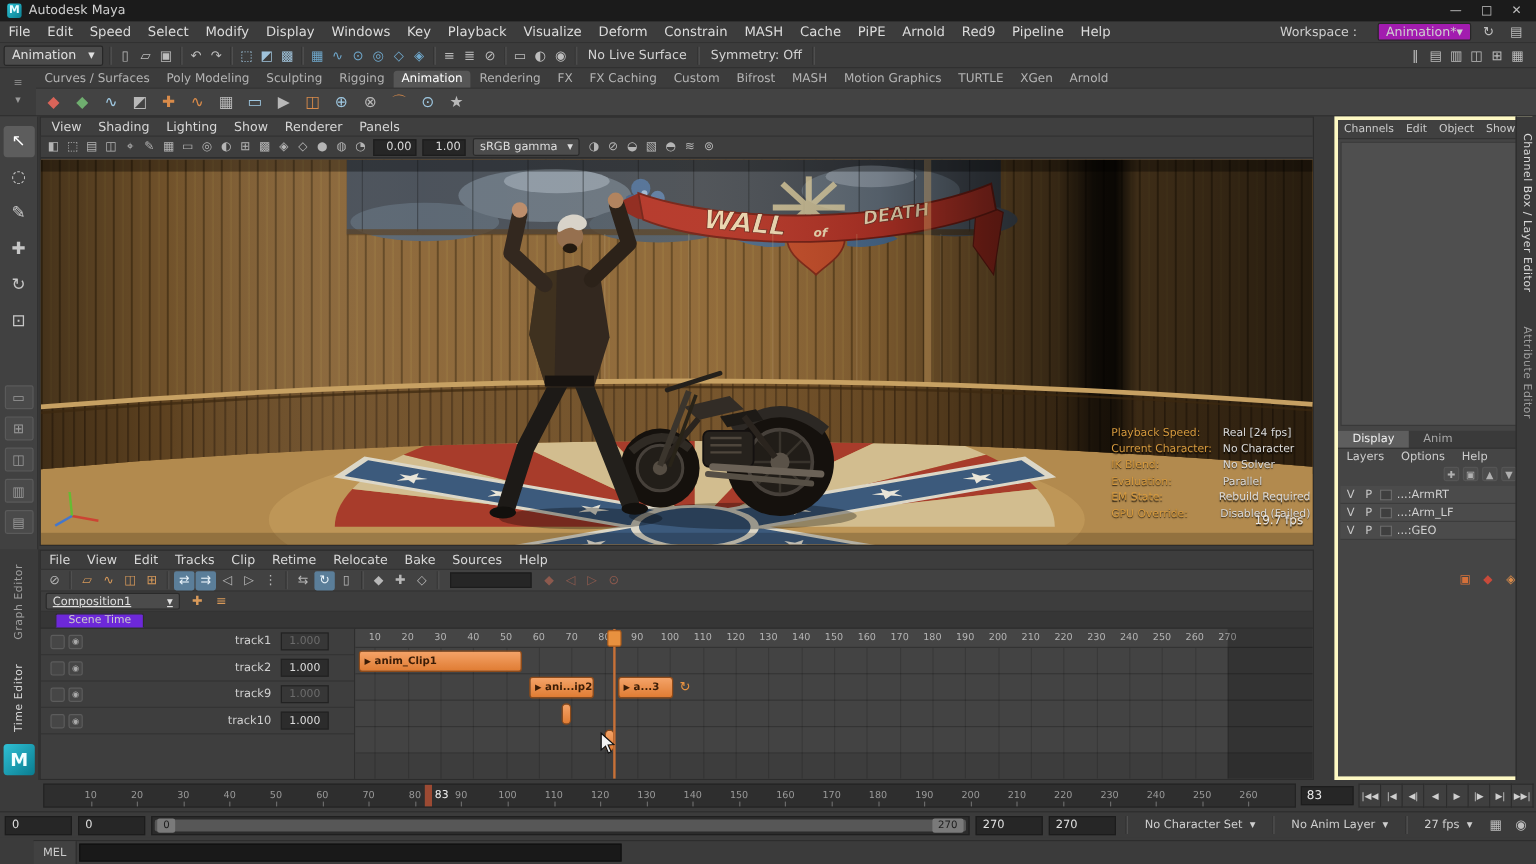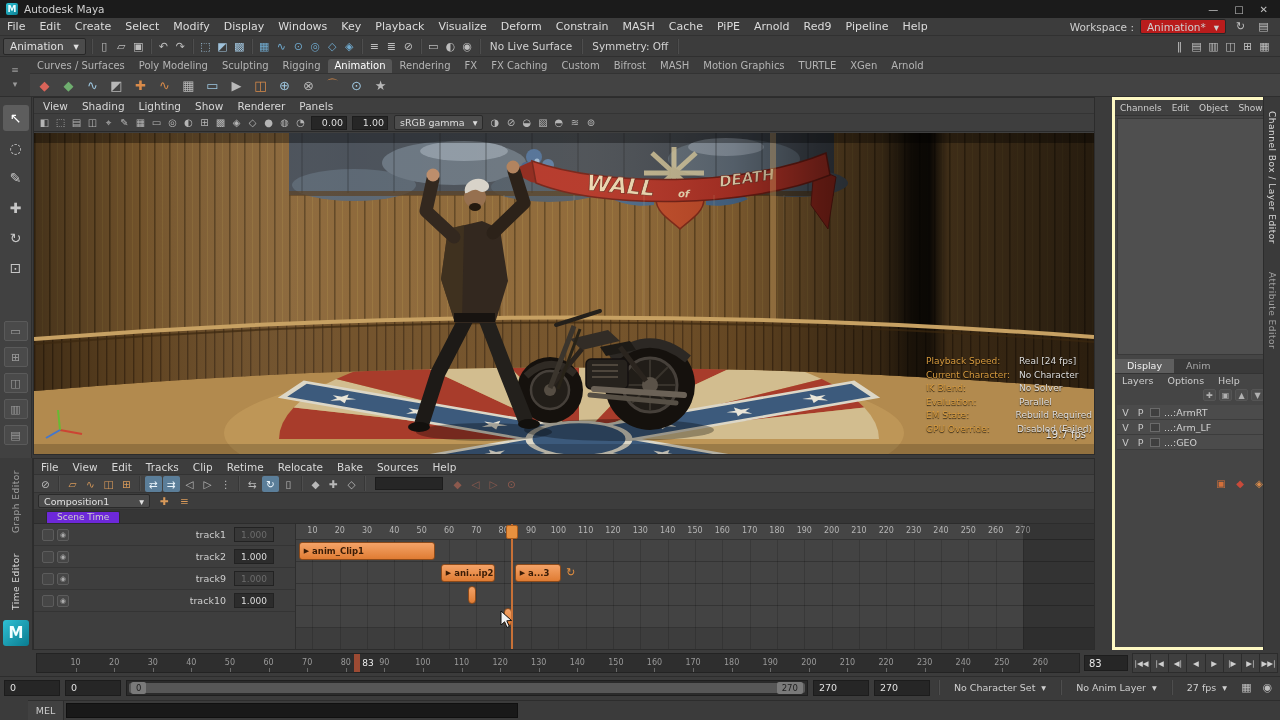--- a/index.html
+++ b/index.html
@@ -4,21 +4,21 @@
 <style>
 *{margin:0;padding:0;box-sizing:border-box;user-select:none;}
 html,body{width:1280px;height:720px;overflow:hidden;background:#2a2a2a;font-family:"DejaVu Sans","Liberation Sans",sans-serif;}
 #root{position:relative;width:1280px;height:720px;background:#3b3b3b;color:#c8c8c8;font-size:11px;}
 .titlebar{position:absolute;left:0;top:0;width:100%;height:18px;background:#1b1b1b;display:flex;align-items:center;padding:0 6px;gap:6px;font-size:10.5px;color:#cfcfcf;}
 .maya-logo{width:12px;height:12px;background:linear-gradient(135deg,#2cc3d5,#0b7f92);border-radius:2px;color:#eafcff;font-size:9px;font-weight:bold;display:flex;align-items:center;justify-content:center;}
 .win-controls{margin-left:auto;display:flex;gap:16px;font-size:10px;color:#c0c0c0;padding-right:6px;}
 .menubar{position:absolute;left:0;top:18px;width:100%;height:18px;background:#3c3c3c;display:flex;align-items:center;font-size:11px;color:#dcdcdc;border-bottom:1px solid #313131;}
 .mi{padding:0 7px;}
 .workspace{margin-left:auto;display:flex;align-items:center;gap:6px;padding-right:8px;color:#cfcfcf;font-size:10.5px;}
-.ws-dd{background:#b91c1c;border:1px solid #272727;border-radius:2px;padding:0 6px;height:15px;display:flex;align-items:center;gap:8px;}
+.ws-dd{background:#a21caf;border:1px solid #272727;border-radius:2px;padding:0 6px;height:15px;display:flex;align-items:center;margin-left:11px;}
 .statusline{position:absolute;left:0;top:36px;width:100%;height:21px;background:#3c3c3c;border-bottom:1px solid #2f2f2f;display:flex;align-items:center;padding:0 3px;}
 .sl-dd{height:17px;background:#4b4b4b;border:1px solid #272727;border-radius:2px;display:flex;align-items:center;padding:0 6px;gap:10px;font-size:10.5px;color:#e0e0e0;margin-right:2px;}
 .sep{width:2px;height:15px;margin:0 3px;background:linear-gradient(90deg,#2c2c2c,#595959);flex:0 0 auto;}
 .ic{width:17px;height:17px;display:flex;align-items:center;justify-content:center;font-size:11px;color:#bdbdbd;border-radius:2px;flex:0 0 auto;}
 .sl-text{font-size:10.5px;color:#d2d2d2;padding:0 6px;white-space:nowrap;}
 .status-right{margin-left:auto;display:flex;align-items:center;padding-right:4px;}
 .shelf-side{position:absolute;left:0;top:57px;width:30px;height:40px;background:#3c3c3c;border-bottom:1px solid #2e2e2e;display:flex;flex-direction:column;align-items:center;justify-content:center;gap:4px;color:#9a9a9a;font-size:9px;}
 .shelftabs{position:absolute;left:30px;top:57px;width:1250px;height:17px;background:#3c3c3c;display:flex;align-items:flex-end;font-size:10px;color:#b4b4b4;border-bottom:1px solid #333;}
 .stab{padding:1px 7px 2px;white-space:nowrap;}
 .stab.active{background:#565656;color:#fff;border-radius:3px 3px 0 0;}
@@ -69,21 +69,21 @@
 .maya-corner{position:absolute;left:3px;top:162px;width:26px;height:26px;background:linear-gradient(135deg,#2fc0d4,#0a7c90);border-radius:3px;color:#f2ffff;font-weight:bold;font-size:15px;display:flex;align-items:center;justify-content:center;}
 .time-editor{position:absolute;left:33px;top:458px;width:1062px;height:192px;background:#3d3d3d;border:1px solid #2c2c2c;font-size:10px;}
 .te-menus{height:15px;display:flex;align-items:center;font-size:10.5px;color:#d8d8d8;}
 .te-menus span{padding:0 7px;}
 .te-toolbar{height:19px;display:flex;align-items:center;background:#424242;border-top:1px solid #333;border-bottom:1px solid #333;padding:0 3px;gap:1px;}
 .te-ic{width:17px;height:16px;display:flex;align-items:center;justify-content:center;font-size:10.5px;color:#b8b8b8;border-radius:2px;flex:0 0 auto;}
 .te-ic.active{background:#5b7e99;color:#eaf4fb;}
 .te-ic.dim{color:#9a5e50;opacity:.85;}
 .te-filter{width:68px;height:13px;background:#262626;border:1px solid #1c1c1c;margin:0 5px;}
 .te-comp{height:17px;display:flex;align-items:center;padding-left:4px;gap:6px;border-bottom:1px solid #333;}
-.te-dd{height:14px;min-width:112px;background:#4b4b4b;border:1px solid #2a2a2a;border-radius:2px;display:flex;align-items:center;justify-content:space-between;font-size:9.5px;color:#e0e0e0;padding:0 5px;}
+.te-dd{height:14px;min-width:112px;background:#4b4b4b;border:1px solid #2a2a2a;border-radius:2px;display:flex;align-items:center;justify-content:space-between;font-size:9.5px;color:#e0e0e0;padding:0 5px;text-decoration:underline;}
 .te-scenetab{height:14px;display:flex;align-items:flex-end;background:#363636;border-bottom:1px solid #2c2c2c;}
 .te-scenetab span{background:#6d28d9;border:1px solid #2c2c2c;border-bottom:none;font-size:9px;color:#ccc;padding:0 10px 1px;margin-left:12px;border-radius:2px 2px 0 0;}
 .te-main{position:absolute;left:0;top:65px;right:0;bottom:0;}
 .te-left{position:absolute;left:0;top:0;width:262px;bottom:0;background:#3e3e3e;border-right:1px solid #2e2e2e;}
 .te-header{height:16px;display:flex;align-items:center;font-size:9px;color:#bdbdbd;border-bottom:1px solid #333;}
 .te-header .h-controls{width:100px;text-align:center;}
 .te-header .h-name{width:115px;text-align:center;}
 .te-header .h-weight{width:47px;text-align:center;}
 .te-track-left{height:22px;display:flex;align-items:center;border-bottom:1px solid #343434;padding-left:8px;}
 .tt-ic{width:12px;height:12px;border:1px solid #5c5c5c;background:#464646;border-radius:2px;font-size:7px;color:#aaa;display:flex;align-items:center;justify-content:center;margin-right:3px;}
@@ -137,21 +137,21 @@
       <span>—</span>
       <span>□</span>
       <span>✕</span>
     </div>
   </div>
 
   <div class="menubar">
     <div id="menu-items" style="display:flex;align-items:center;">
         <span class="mi">File</span>
         <span class="mi">Edit</span>
-        <span class="mi">Create</span>
+        <span class="mi">Speed</span>
         <span class="mi">Select</span>
         <span class="mi">Modify</span>
         <span class="mi">Display</span>
         <span class="mi">Windows</span>
         <span class="mi">Key</span>
         <span class="mi">Playback</span>
         <span class="mi">Visualize</span>
         <span class="mi">Deform</span>
         <span class="mi">Constrain</span>
         <span class="mi">MASH</span>

